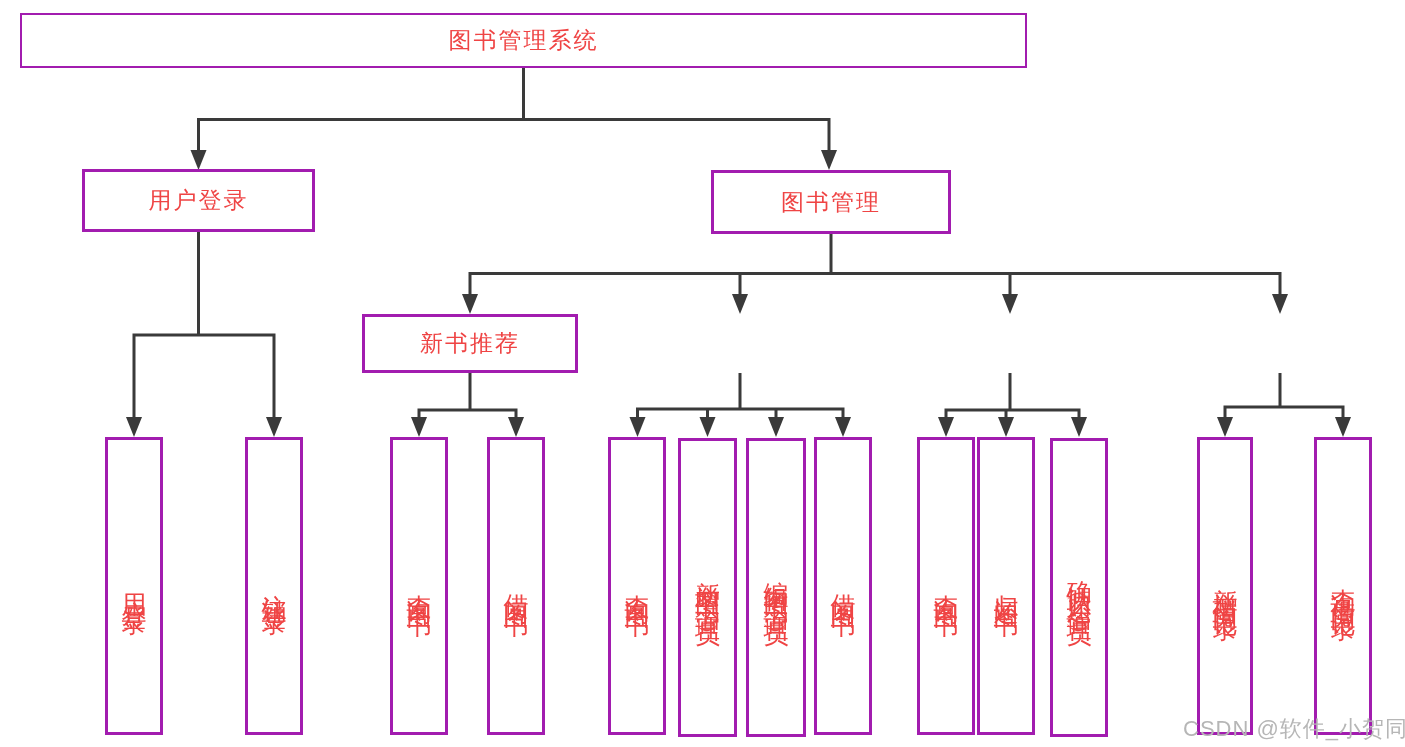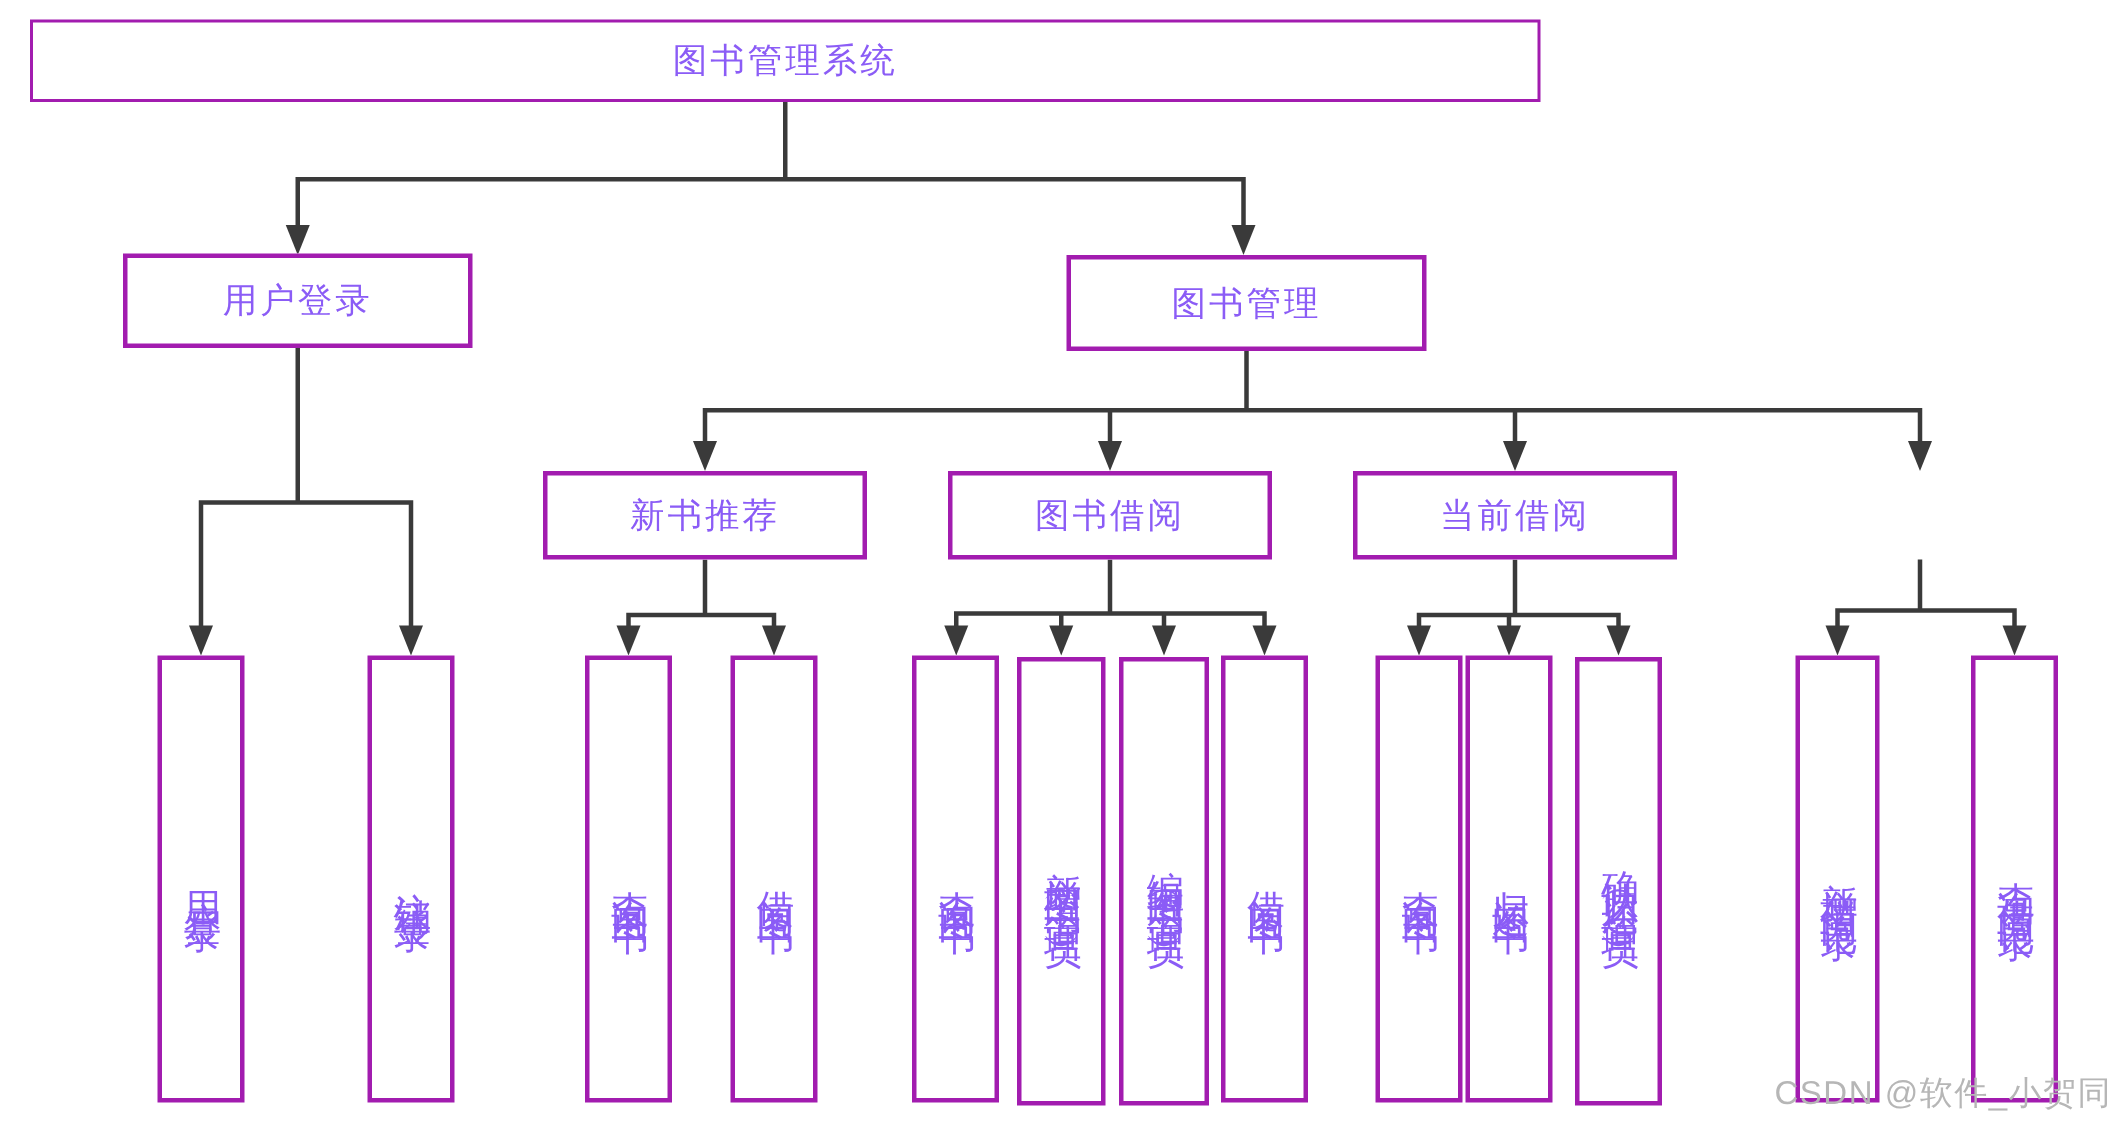--- a/index.html
+++ b/index.html
@@ -10,21 +10,21 @@
     position: relative;
     overflow: hidden;
   }
   .stage { position: absolute; inset: 0; width: 1405px; height: 747px; }
   svg.connectors { position: absolute; left: 0; top: 0; }
   .node {
     position: absolute;
     box-sizing: border-box;
     background: #ffffff;
     border: 3px solid #a21caf;
-    color: #8b5cf6;
+    color: #ef4444;
     display: flex;
     align-items: center;
     justify-content: center;
     font-size: 23px;
     letter-spacing: 2px;
     white-space: nowrap;
   }
   .node.root { border-width: 2px; }
   .node.tall {
     writing-mode: vertical-rl;
@@ -88,22 +88,20 @@
       <polygon points="1335,417 1351,417 1343,437"></polygon>
     </g>
   </svg>
 
   <div class="node root" style="left:20px; top:13px; width:1007px; height:55px;">图书管理系统</div>
 
   <div class="node" style="left:82px; top:169px; width:233px; height:63px;">用户登录</div>
   <div class="node" style="left:362px; top:314px; width:216px; height:59px;">新书推荐</div>
 
   <div class="node" style="left:711px; top:170px; width:240px; height:64px;">图书管理</div>
-  <div class="node" style="left:632px; top:314px; width:216px; height:59px;">图书借阅</div>
-  <div class="node" style="left:902px; top:314px; width:216px; height:59px;">当前借阅</div>
 
   <div class="node tall" style="left:105px; top:437px; width:58px; height:298px;">用户登录</div>
   <div class="node tall" style="left:245px; top:437px; width:58px; height:298px;">注销登录</div>
 
   <div class="node tall" style="left:390px; top:437px; width:58px; height:298px;">查询图书</div>
   <div class="node tall" style="left:487px; top:437px; width:58px; height:298px;">借阅图书</div>
 
   <div class="node tall" style="left:608px; top:437px; width:58px; height:298px;">查询图书</div>
   <div class="node tall" style="left:678px; top:438px; width:59px; height:299px;">新增图书（管理员）</div>
   <div class="node tall" style="left:746px; top:438px; width:60px; height:299px;">编辑图书（管理员）</div>

